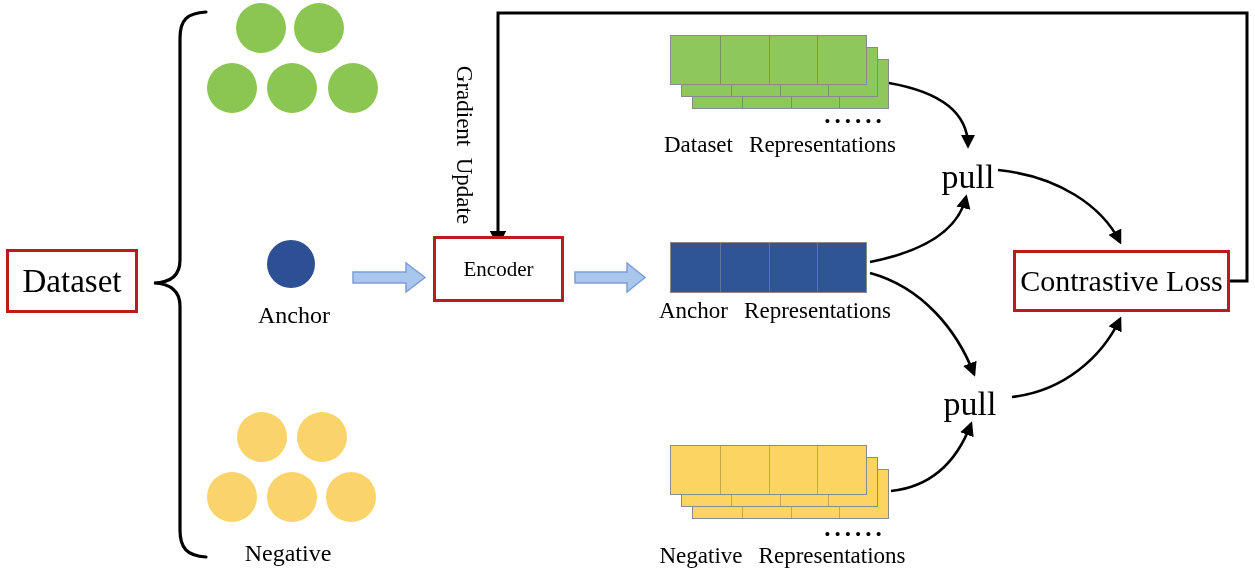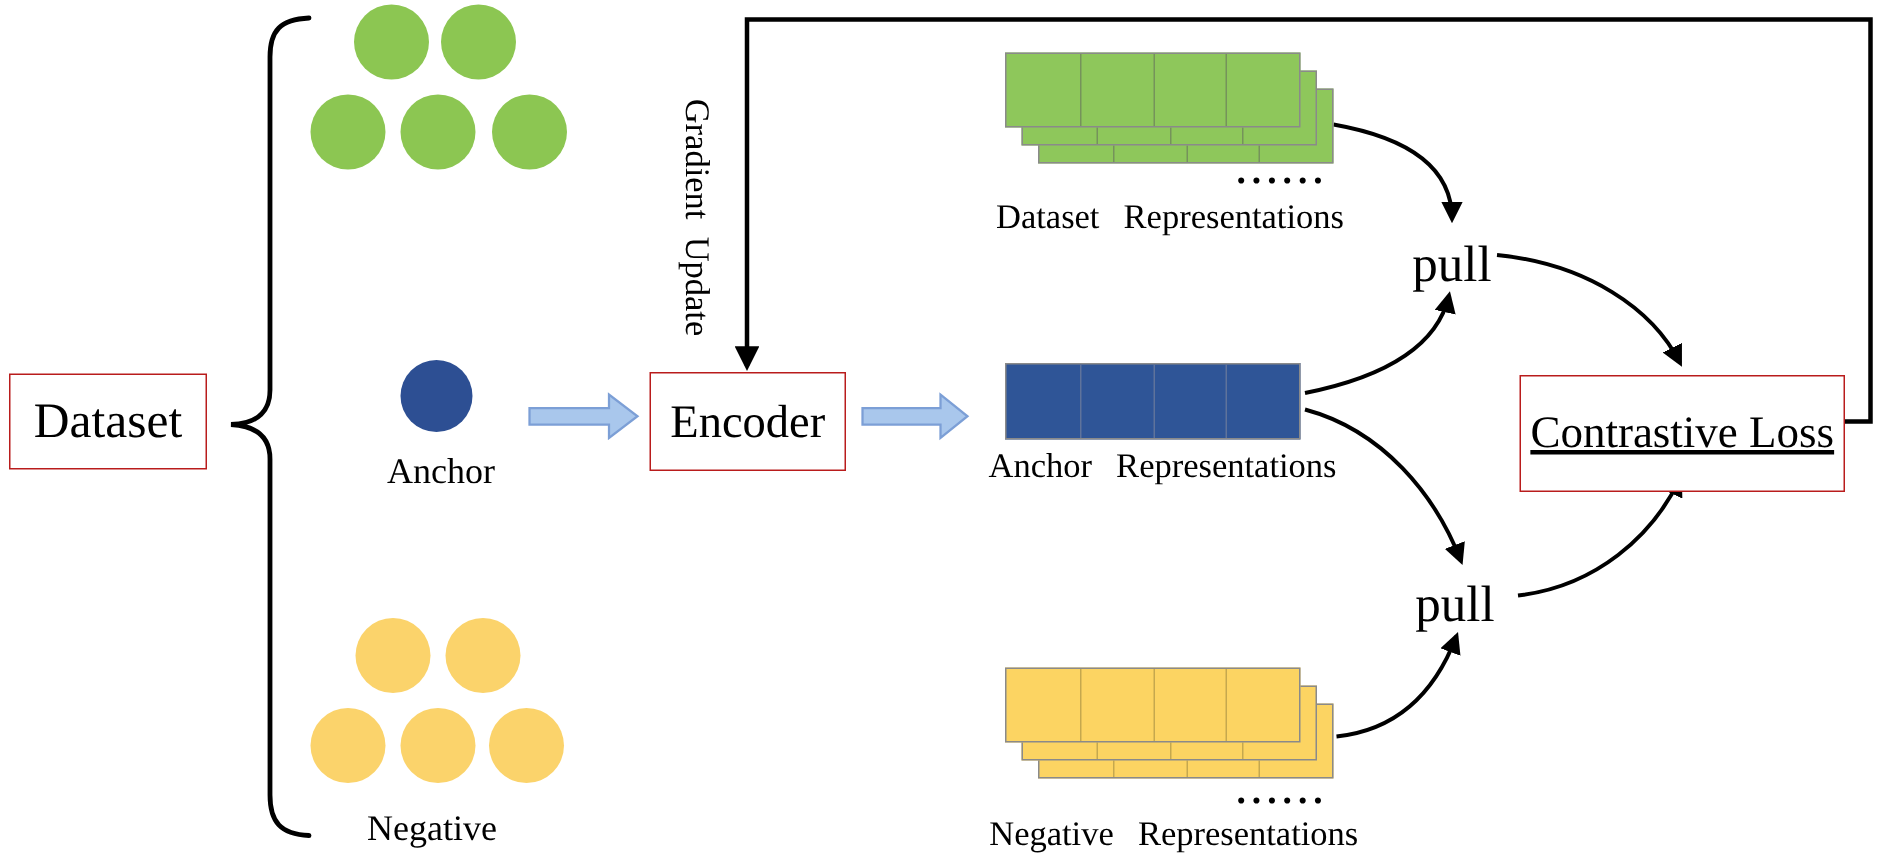--- a/index.html
+++ b/index.html
@@ -8,28 +8,28 @@
     width:1255px;height:573px;
     background:#ffffff;
     font-family:"Liberation Serif", serif;
     color:#000;
     overflow:hidden;
   }
   .overlay{position:absolute;left:0;top:0;width:1255px;height:573px;}
 
   .box{
     position:absolute;
-    border:1px solid #b91c1c;
+    border:3px solid #b91c1c;
     background:#fff;
     display:flex;align-items:center;justify-content:center;
     box-sizing:border-box;
   }
   .dataset-box{left:6px;top:249px;width:132px;height:64px;font-size:33px;}
-  .encoder-box{left:433px;top:248px;width:131px;height:66px;font-size:31px;}
-  .loss-box{left:1013px;top:250px;width:217px;height:78px;font-size:30px;text-decoration:underline;}
+  .encoder-box{left:433px;top:236px;width:131px;height:66px;font-size:21px;}
+  .loss-box{left:1013px;top:250px;width:217px;height:62px;font-size:30px;}
 
   .lbl{position:absolute;text-align:center;white-space:nowrap;}
   .group-lbl{font-size:24px;}
   .rep-lbl{font-size:23px;word-spacing:0.45em;}
   .pp-lbl{font-size:34px;}
   .gradient-lbl{
     left:379px;top:133px;width:170px;height:24px;
     font-size:23px;word-spacing:0.25em;
     transform:rotate(90deg);
     text-align:center;line-height:24px;

